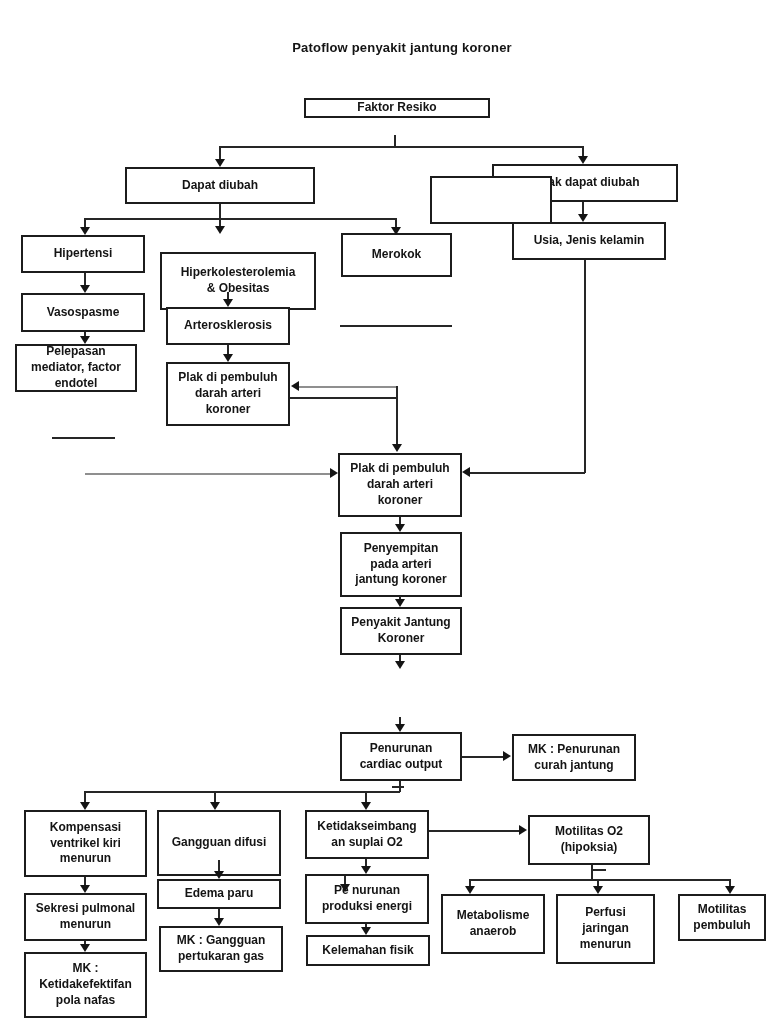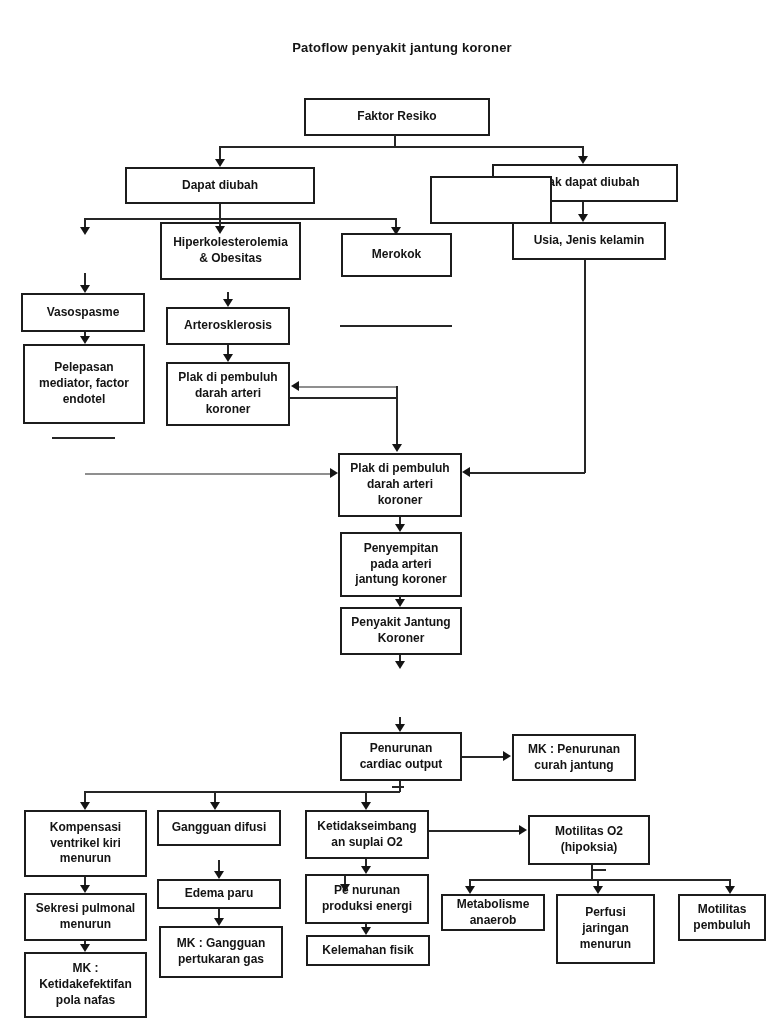--- a/index.html
+++ b/index.html
@@ -22,32 +22,33 @@
       border-bottom:5px solid transparent;border-right:8px solid #141414;}
   .z6{z-index:6;} .z4{z-index:4;}
 </style>
 </head>
 <body>
 
 <div class="page">
 
   <div class="title">Patoflow penyakit jantung koroner</div>
 
-  <div class="node" style="left:304px;top:98px;width:186px;height:38px">Faktor Resiko</div>
+  <div class="node" style="left:304px;top:98px;width:186px;height:20px">Faktor Resiko</div>
   <div class="node" style="left:125px;top:167px;width:190px;height:37px">Dapat diubah</div>
   <div class="node" style="left:492px;top:164px;width:186px;height:38px">Tidak dapat diubah</div>
   <div class="node z6" style="left:430px;top:176px;width:122px;height:48px"></div>
   <div class="node z4" style="left:512px;top:222px;width:154px;height:38px">Usia, Jenis kelamin</div>
 
+  <div class="node" style="left:21px;top:235px;width:124px;height:38px">Hipertensi</div>
   <div class="node" style="left:21px;top:293px;width:124px;height:39px">Vasospasme</div>
-  <div class="node" style="left:23px;top:344px;width:122px;height:80px">Pelepasan
+  <div class="node" style="left:15px;top:344px;width:122px;height:48px">Pelepasan
 mediator, factor
 endotel</div>
 
-  <div class="node" style="left:160px;top:222px;width:141px;height:58px">Hiperkolesterolemia
+  <div class="node" style="left:160px;top:252px;width:156px;height:58px">Hiperkolesterolemia
 &amp; Obesitas</div>
   <div class="node" style="left:166px;top:307px;width:124px;height:38px">Arterosklerosis</div>
   <div class="node" style="left:166px;top:362px;width:124px;height:64px">Plak di pembuluh
 darah arteri
 koroner</div>
 
   <div class="node" style="left:341px;top:233px;width:111px;height:44px">Merokok</div>
 
   <div class="node" style="left:338px;top:453px;width:124px;height:64px">Plak di pembuluh
 darah arteri
@@ -64,34 +65,34 @@
 
   <div class="node" style="left:24px;top:810px;width:123px;height:67px">Kompensasi
 ventrikel kiri
 menurun</div>
   <div class="node" style="left:24px;top:893px;width:123px;height:48px">Sekresi pulmonal
 menurun</div>
   <div class="node" style="left:24px;top:952px;width:123px;height:66px">MK :
 Ketidakefektifan
 pola nafas</div>
 
-  <div class="node" style="left:157px;top:810px;width:124px;height:36px">Gangguan difusi</div>
+  <div class="node" style="left:157px;top:810px;width:124px;height:66px">Gangguan difusi</div>
   <div class="node" style="left:157px;top:879px;width:124px;height:30px">Edema paru</div>
-  <div class="node" style="left:159px;top:926px;width:124px;height:52px">MK : Gangguan
+  <div class="node" style="left:159px;top:926px;width:124px;height:46px">MK : Gangguan
 pertukaran gas</div>
 
   <div class="node" style="left:305px;top:810px;width:124px;height:49px">Ketidakseimbang
 an suplai O2</div>
   <div class="node" style="left:305px;top:874px;width:124px;height:50px">Pe nurunan
 produksi energi</div>
   <div class="node" style="left:306px;top:935px;width:124px;height:31px">Kelemahan fisik</div>
 
   <div class="node" style="left:528px;top:815px;width:122px;height:50px">Motilitas O2
 (hipoksia)</div>
-  <div class="node" style="left:441px;top:894px;width:104px;height:37px">Metabolisme
+  <div class="node" style="left:441px;top:894px;width:104px;height:60px">Metabolisme
 anaerob</div>
   <div class="node" style="left:556px;top:894px;width:99px;height:70px">Perfusi
 jaringan
 menurun</div>
   <div class="node" style="left:678px;top:894px;width:88px;height:47px">Motilitas
 pembuluh</div>
 
   <div class="v" style="left:394px;top:135px;height:12px"></div>
   <div class="h" style="left:220px;top:146px;width:363px"></div>
   <div class="v" style="left:219px;top:146px;height:13px"></div>

